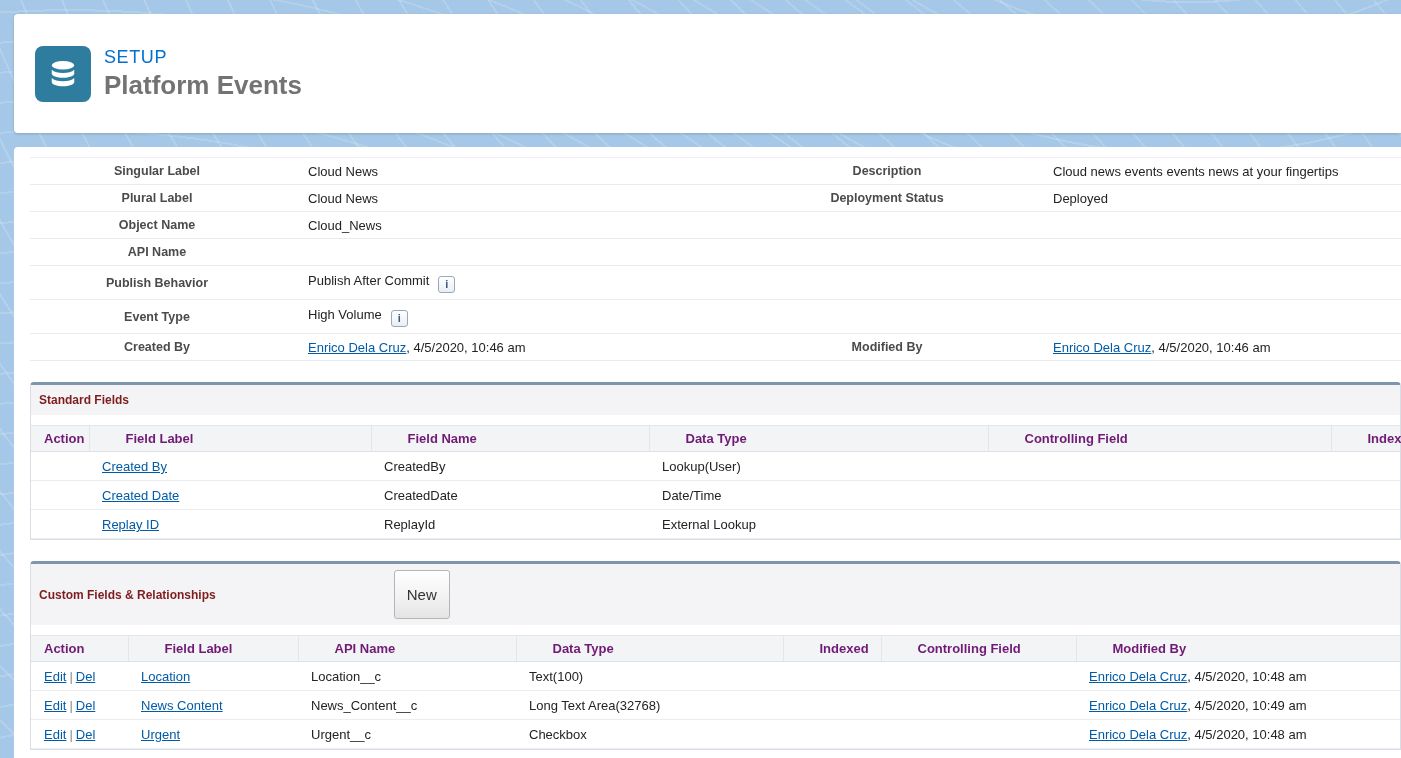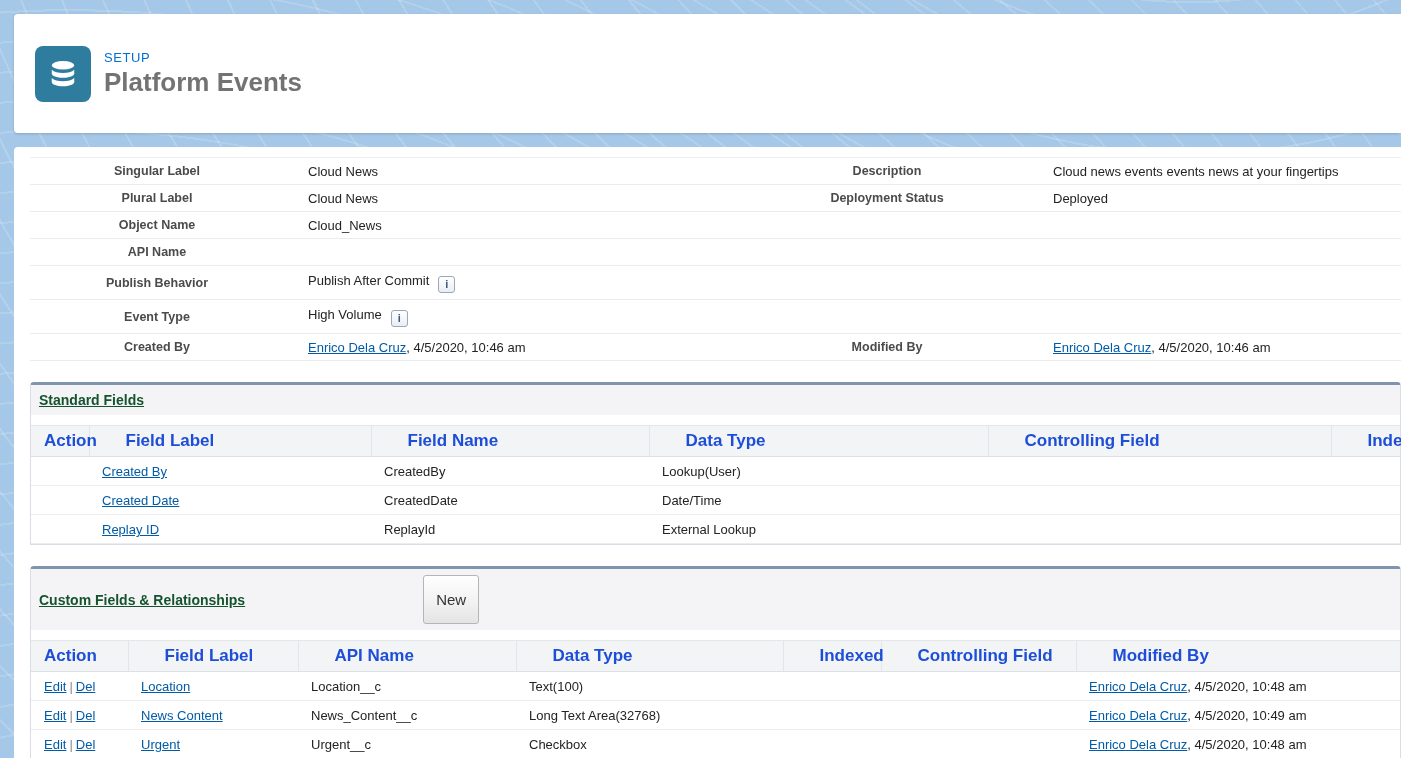--- a/index.html
+++ b/index.html
@@ -28,21 +28,21 @@
   .header-icon {
     width:56px; height:56px;
     border-radius:8px;
     background:#2e7d9f;
     display:flex; align-items:center; justify-content:center;
     margin-right:13px;
     flex:none;
   }
   .header-icon svg { width:36px; height:36px; }
   .eyebrow {
-    font-size:13px;
+    font-size:18px;
     color:#0070d2;
     letter-spacing:.6px;
     margin-bottom:3px;
   }
   .page-title {
     font-size:26px;
     font-weight:700;
     color:#737373;
     line-height:1.1;
   }
@@ -105,24 +105,23 @@
     border-radius:4px 4px 0 0;
   }
   .sec-head {
     display:flex;
     align-items:center;
     background:#f4f4f6;
     padding:6px 8px;
     min-height:30px;
   }
   .sec-title {
-    font-size:14px;
-    font-weight:700;
-    color:#14532d;
-    text-decoration:underline;
+    font-size:12px;
+    font-weight:700;
+    color:#7f1d1d;
   }
   .new-button {
     margin-left:178px;
     font-family:"Liberation Sans", sans-serif;
     font-size:15px;
     color:#333;
     background:linear-gradient(#ffffff,#f2f2f2 55%,#e4e4e4);
     border:1px solid #b5b5b5;
     border-radius:3px;
     padding:15px 12px;
@@ -134,23 +133,23 @@
     border-collapse:collapse;
     table-layout:fixed;
     margin-top:10px;
     font-size:13px;
   }
   th {
     background:#f3f4f6;
     border-top:1px solid #e4e7ea;
     border-bottom:1px solid #dde1e6;
     text-align:left;
-    font-size:17px;
-    font-weight:700;
-    color:#1d4ed8;
+    font-size:13px;
+    font-weight:700;
+    color:#701a75;
     padding:5px 8px 5px 13px;
   }
   th + th { border-left:1px solid #e2e5e9;padding-left:36px; }
   td {
     padding:7px 8px 6px 13px;
     border-bottom:1px solid #ebedf0;
     color:#232323;
     white-space:nowrap;
     overflow:hidden;
   }

